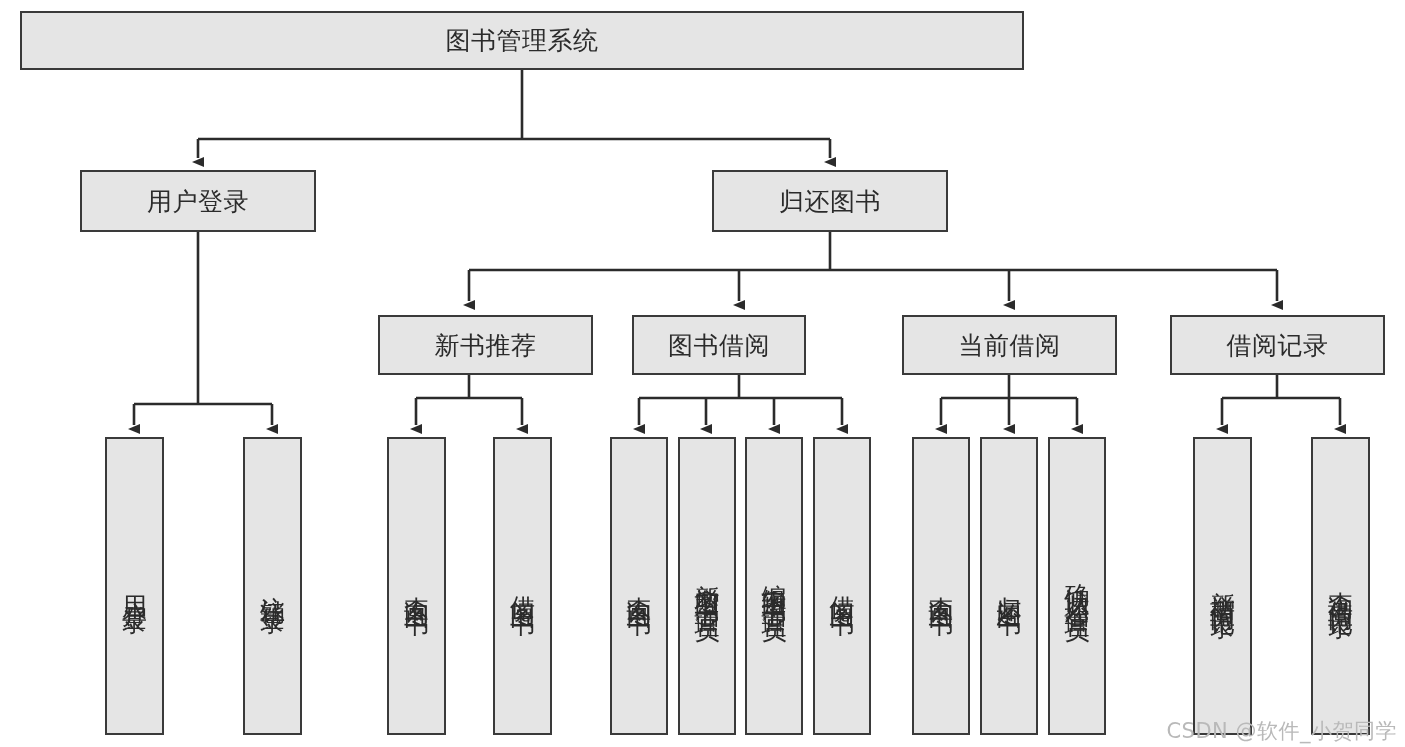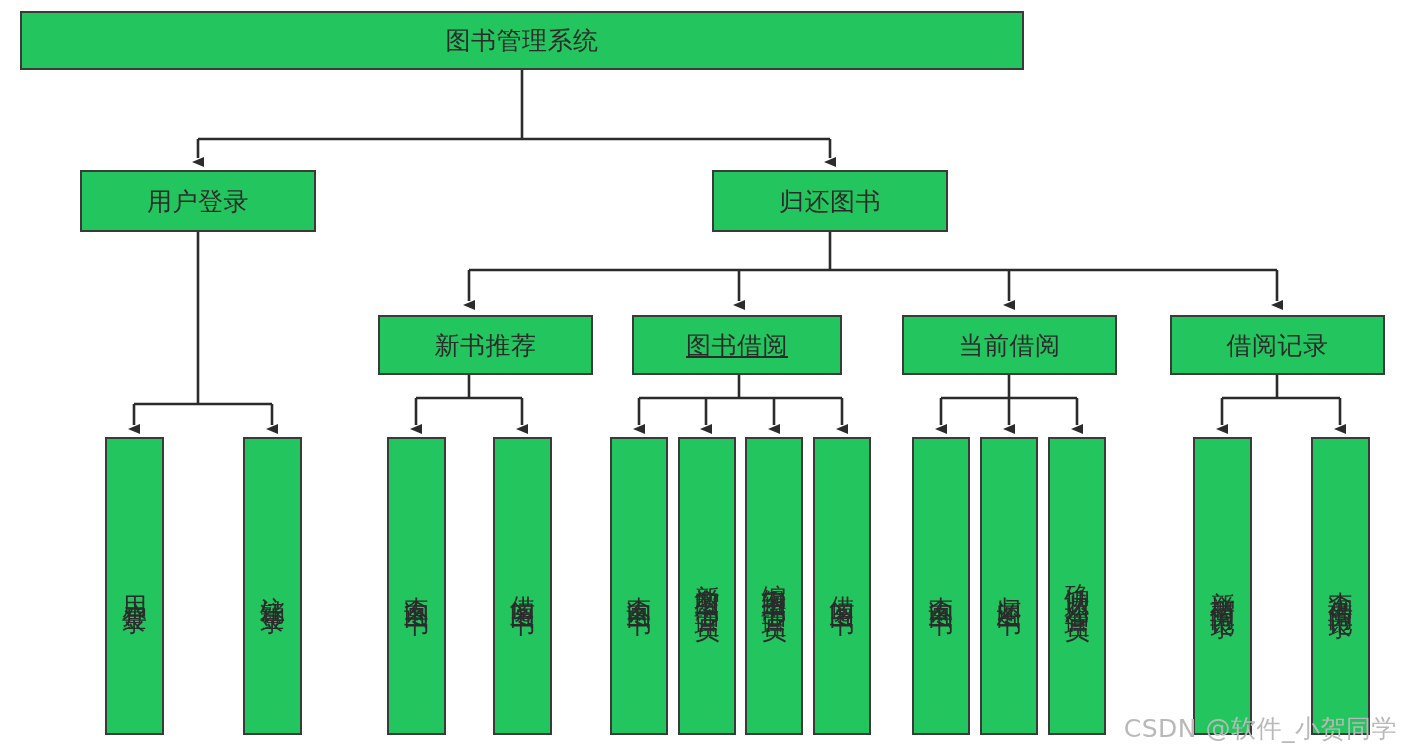--- a/index.html
+++ b/index.html
@@ -22,21 +22,21 @@
     left: 0;
     top: 0;
     width: 1405px;
     height: 747px;
     pointer-events: none;
   }
   .node {
     position: absolute;
     box-sizing: border-box;
     border: 2.5px solid #3a3a3a;
-    background: #22c55e;
+    background: #e5e5e5;
     display: flex;
     align-items: center;
     justify-content: center;
     color: #2b2b2b;
   }
   .node .label {
     display: block;
     text-align: center;
     line-height: 1.08;
     letter-spacing: 0.5px;
@@ -52,21 +52,21 @@
     writing-mode: vertical-rl;
     text-orientation: upright;
     font-size: 25px;
     letter-spacing: 5px;
     line-height: 1;
   }
   #watermark {
     position: absolute;
     right: 8px;
     bottom: 2px;
-    font-size: 25px;
+    font-size: 21px;
     color: #b9b9b9;
     letter-spacing: 0.5px;
     white-space: nowrap;
     font-family: "DejaVu Sans", "Liberation Sans", sans-serif;
   }
 </style>
 </head>
 <body>
 
 <div id="canvas">
@@ -128,21 +128,21 @@
   <div class="node horizontal" style="left:80px; top:170px; width:236px; height:62px;">
     <span class="label">用户登录</span>
   </div>
   <div class="node horizontal" style="left:712px; top:170px; width:236px; height:62px;">
     <span class="label">归还图书</span>
   </div>
 
   <div class="node horizontal" style="left:362px; top:315px; width:215px; height:60px;margin-left:16px;">
     <span class="label">新书推荐</span>
   </div>
-  <div class="node horizontal" style="left:632px; top:315px; width:210px; height:60px;text-decoration:underline;">
+  <div class="node horizontal" style="left:632px; top:315px; width:174px; height:60px;">
     <span class="label">图书借阅</span>
   </div>
   <div class="node horizontal" style="left:902px; top:315px; width:215px; height:60px;">
     <span class="label">当前借阅</span>
   </div>
   <div class="node horizontal" style="left:1170px; top:315px; width:215px; height:60px;">
     <span class="label">借阅记录</span>
   </div>
 
   <div class="node vertical" style="left:105px; top:437px; width:59px; height:298px;">

